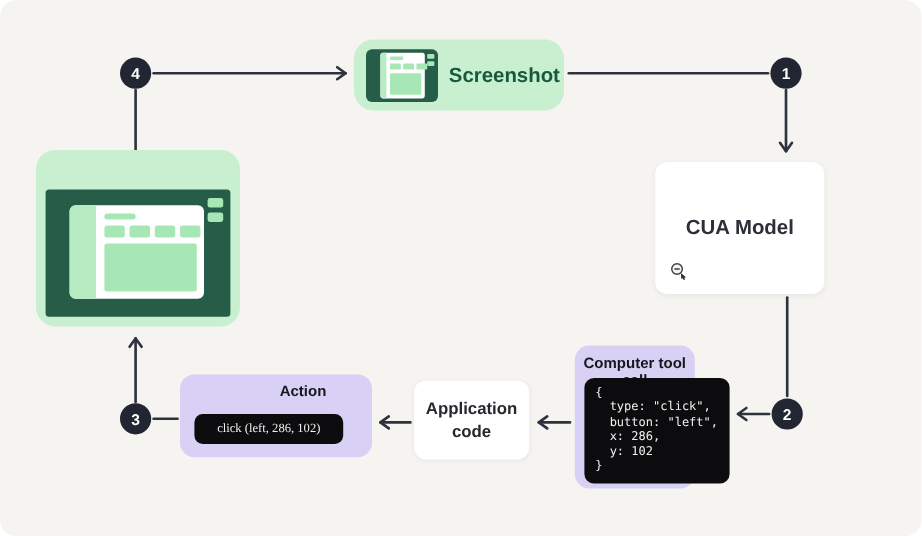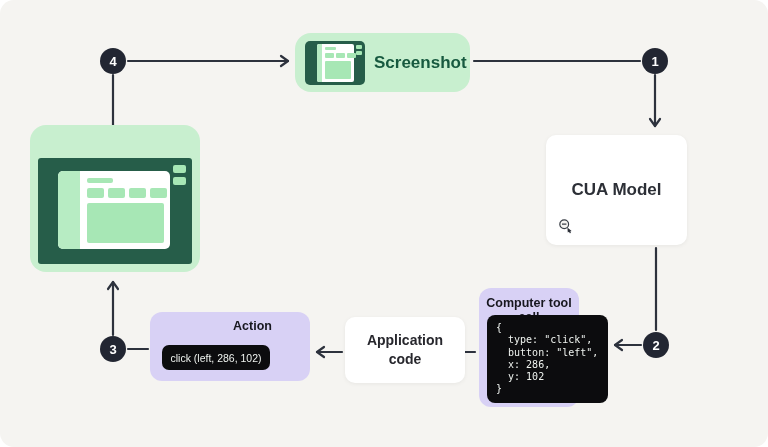--- a/index.html
+++ b/index.html
@@ -42,29 +42,29 @@
   
   #toolcall-box{left:479px;top:288px;width:100px;height:119px;}
   #toolcall-title{position:absolute;left:0;right:0;top:8px;font-size:12.5px;}
   .code-block{
     position:absolute;left:8px;top:27px;width:112px;height:74px;
     background:#0c0c0e;border-radius:8px;padding:7px 0 7px 9px;
     font-family:"DejaVu Sans Mono",monospace;font-size:10px;line-height:12.3px;color:#eef2ee;
   }
   .code-line{white-space:pre;display:block;}
   
-  #appcode-box{left:345px;top:317px;width:120px;height:66px;display:flex;align-items:center;justify-content:center;}
+  #appcode-box{left:345px;top:317px;width:96px;height:66px;display:flex;align-items:center;justify-content:center;}
   #appcode-label{font-size:14px;font-weight:700;color:#27272d;text-align:center;line-height:1.35;width:80px;}
   
   #action-box{left:150px;top:312px;width:160px;height:69px;}
   #action-title{position:absolute;left:0;right:0;top:7px;font-size:12.5px;padding-left:45px;}
   .code-pill{
-    position:absolute;left:12px;top:33px;width:108px;height:25px;background:#0c0c0e;border-radius:7px;
+    position:absolute;left:12px;top:33px;width:124px;height:25px;background:#0c0c0e;border-radius:7px;
     display:flex;align-items:center;justify-content:center;
-    font-family:Liberation Sans, sans-serif;font-size:10.5px;color:#eef2ee;white-space:pre;text-align:right;
+    font-family:Liberation Serif, serif;font-size:10.5px;color:#eef2ee;white-space:pre;text-align:right;
   }
   
   .step-circle{
     width:26px;height:26px;border-radius:50%;background:#222632;color:#ffffff;
     display:flex;align-items:center;justify-content:center;
     font-size:13px;font-weight:700;
   }
   #step4{left:100px;top:48px;}
   #step1{left:642px;top:48px;}
   #step2{left:643px;top:332px;}

